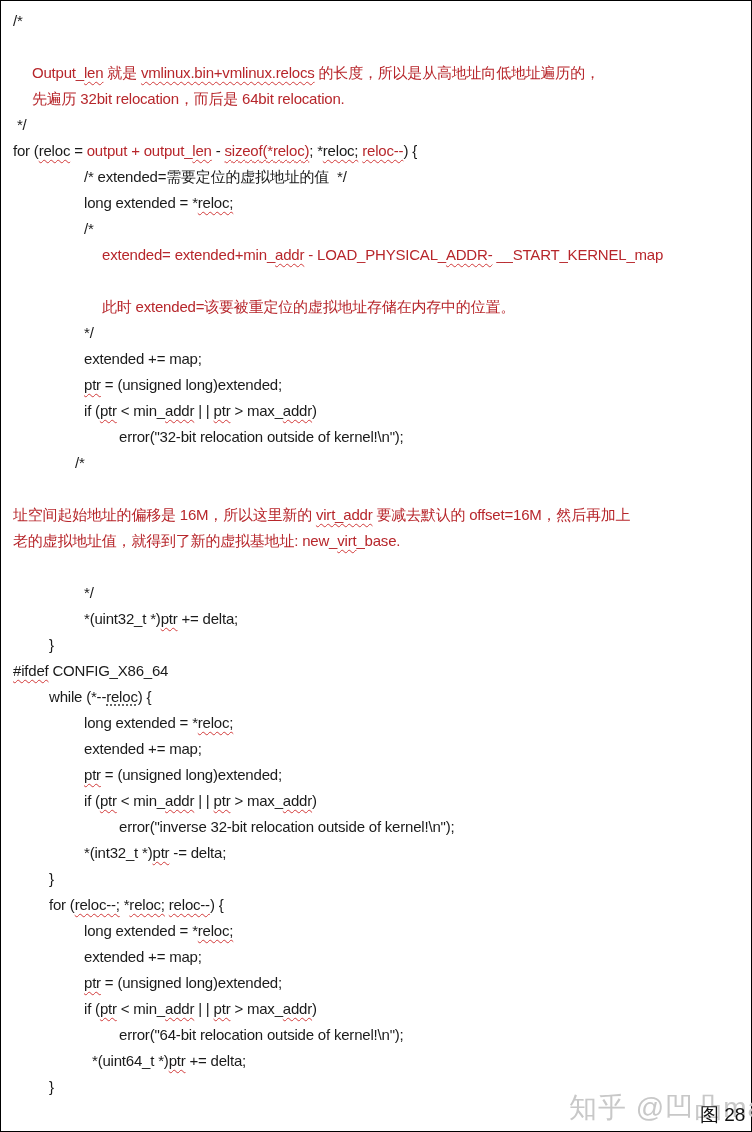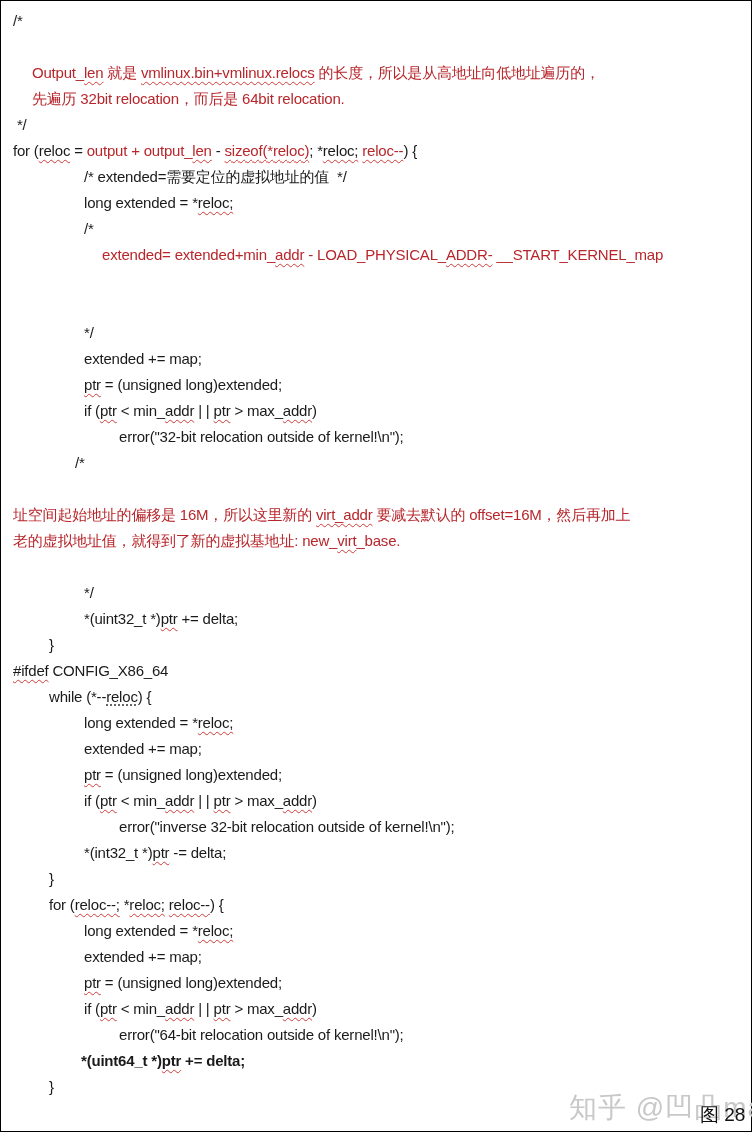--- a/index.html
+++ b/index.html
@@ -82,20 +82,21 @@
 
   <div class="line blk" style="left:83px; top:166px;">/* extended=需要定位的虚拟地址的值  */</div>
 
   <div class="line blk" style="left:83px; top:192px;"><span>long extended = *</span><span class="sq">reloc;</span></div>
 
   <div class="line blk" style="left:83px; top:218px;">/*</div>
 
   <div class="line red" style="left:101px; top:244px;"><span>extended= extended+min_</span><span class="sq">addr</span><span> - LOAD_PHYSICAL_</span><span class="sq">ADDR-</span><span> __START_KERNEL_map</span></div>
 
 
+  <div class="line red" style="left:101px; top:296px;">此时 extended=该要被重定位的虚拟地址存储在内存中的位置。</div>
 
   <div class="line blk" style="left:83px; top:322px;">*/</div>
 
   <div class="line blk" style="left:83px; top:348px;">extended += map;</div>
 
   <div class="line blk" style="left:83px; top:374px;"><span class="sq">ptr</span><span> = (unsigned long)extended;</span></div>
 
   <div class="line blk" style="left:83px; top:400px;"><span>if (</span><span class="sq">ptr</span><span> &lt; min_</span><span class="sq">addr</span><span> | | </span><span class="sq">ptr</span><span> &gt; max_</span><span class="sq">addr</span><span>)</span></div>
 
   <div class="line blk" style="left:118px; top:426px;">error("32-bit relocation outside of kernel!\n");</div>
@@ -137,19 +138,19 @@
   <div class="line blk" style="left:83px; top:920px;"><span>long extended = *</span><span class="sq">reloc;</span></div>
 
   <div class="line blk" style="left:83px; top:946px;">extended += map;</div>
 
   <div class="line blk" style="left:83px; top:972px;"><span class="sq">ptr</span><span> = (unsigned long)extended;</span></div>
 
   <div class="line blk" style="left:83px; top:998px;"><span>if (</span><span class="sq">ptr</span><span> &lt; min_</span><span class="sq">addr</span><span> | | </span><span class="sq">ptr</span><span> &gt; max_</span><span class="sq">addr</span><span>)</span></div>
 
   <div class="line blk" style="left:118px; top:1024px;">error("64-bit relocation outside of kernel!\n");</div>
 
-  <div class="line blk" style="left:80px; top:1050px;font-weight:bold;"><span>*(uint64_t *)</span><span class="sq">ptr</span><span> += delta;</span></div>
+  <div class="line blk" style="left:91px; top:1050px;"><span>*(uint64_t *)</span><span class="sq">ptr</span><span> += delta;</span></div>
 
   <div class="line blk" style="left:48px; top:1076px;">}</div>
 
   <div class="watermark">知乎 @凹凸man</div>
   <div class="figlabel">图 28</div>
 </div>
 
 </body></html>

